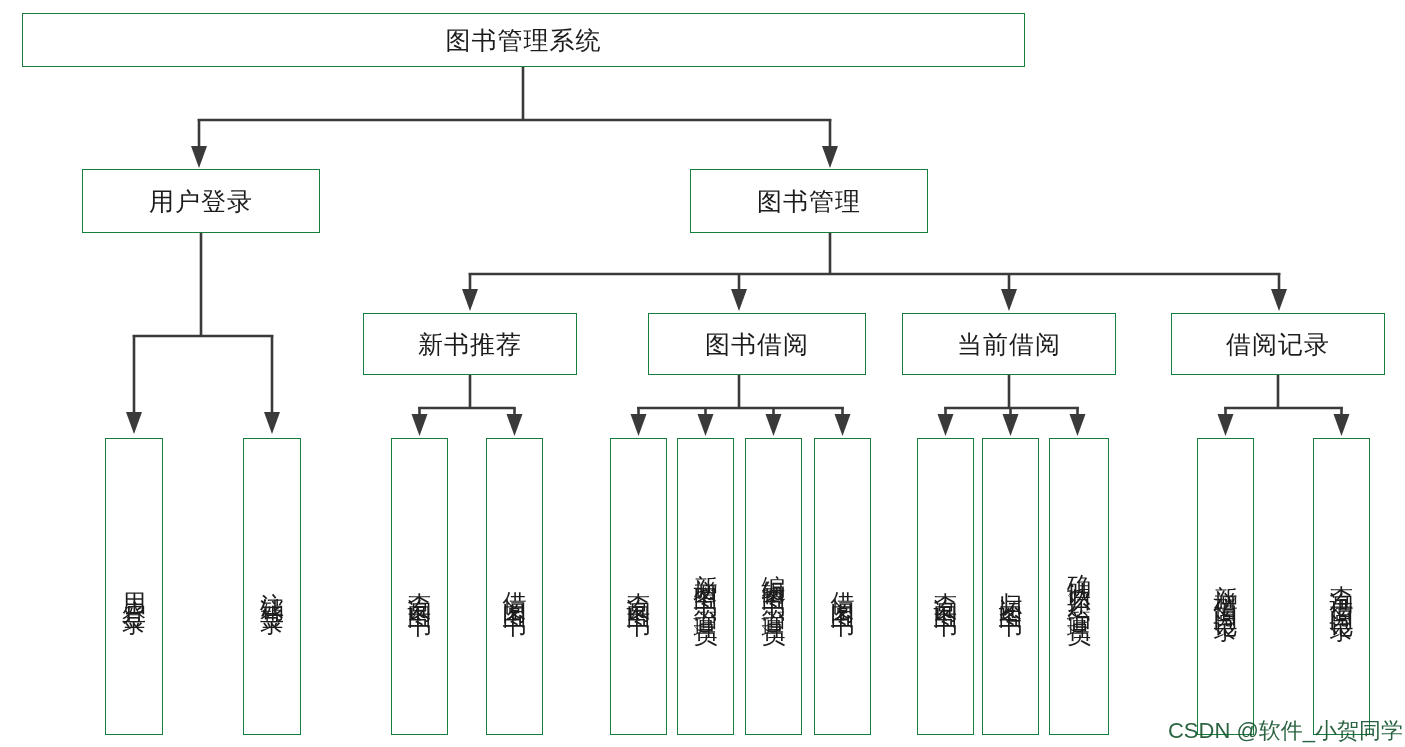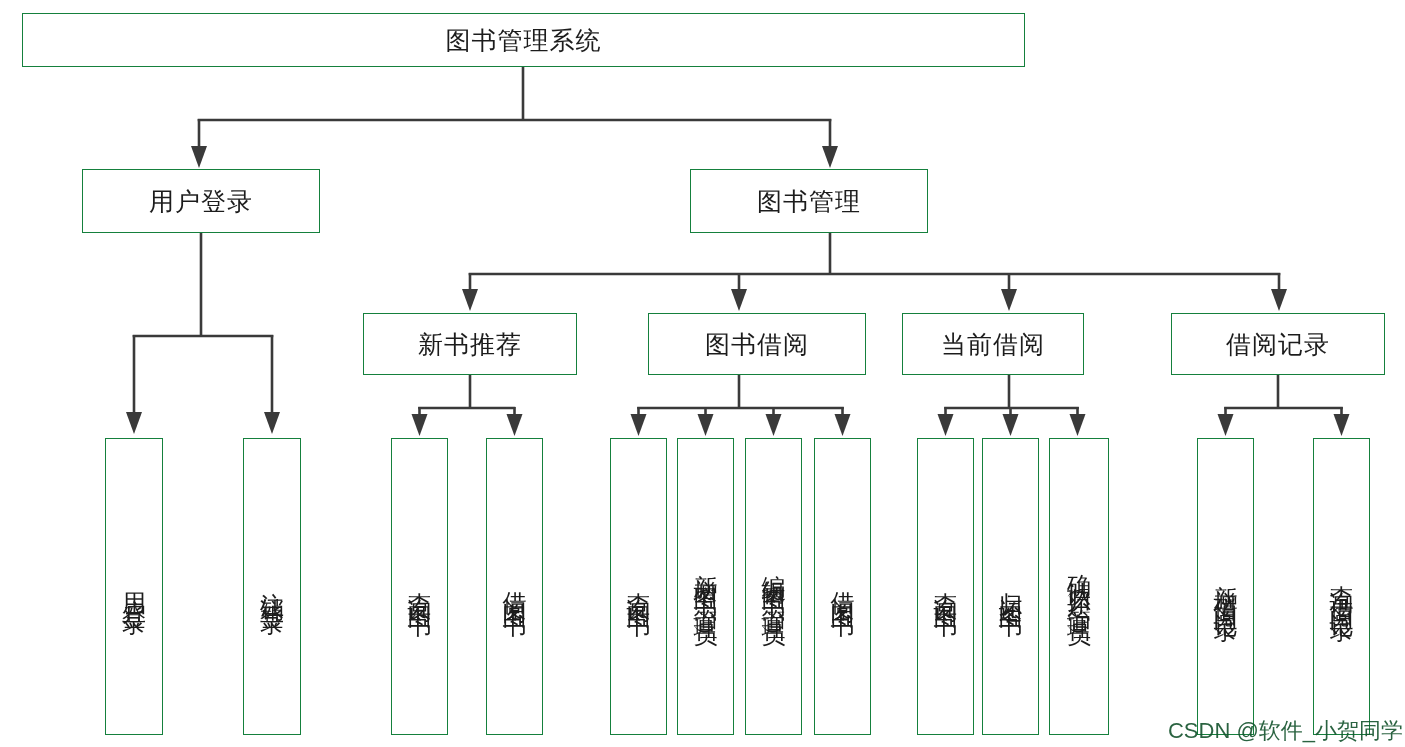--- a/index.html
+++ b/index.html
@@ -121,21 +121,21 @@
     </g>
   </svg>
 
   <div class="node hbox" style="left:22px;top:13px;width:1003px;height:54px;">图书管理系统</div>
 
   <div class="node hbox" style="left:82px;top:169px;width:238px;height:64px;">用户登录</div>
   <div class="node hbox" style="left:690px;top:169px;width:238px;height:64px;">图书管理</div>
 
   <div class="node hbox" style="left:363px;top:313px;width:214px;height:62px;">新书推荐</div>
   <div class="node hbox" style="left:632px;top:313px;width:218px;height:62px;margin-left:16px;">图书借阅</div>
-  <div class="node hbox" style="left:902px;top:313px;width:182px;height:62px;text-align:center;">当前借阅</div>
+  <div class="node hbox" style="left:902px;top:313px;width:214px;height:62px;text-align:center;">当前借阅</div>
   <div class="node hbox" style="left:1171px;top:313px;width:214px;height:62px;">借阅记录</div>
 
   <div class="node vbox" style="left:105px;top:438px;width:58px;height:297px;">
     <span>用户登录</span>
   </div>
   <div class="node vbox" style="left:243px;top:438px;width:58px;height:297px;">
     <span>注销登录</span>
   </div>
 
   <div class="node vbox" style="left:391px;top:438px;width:57px;height:297px;">

